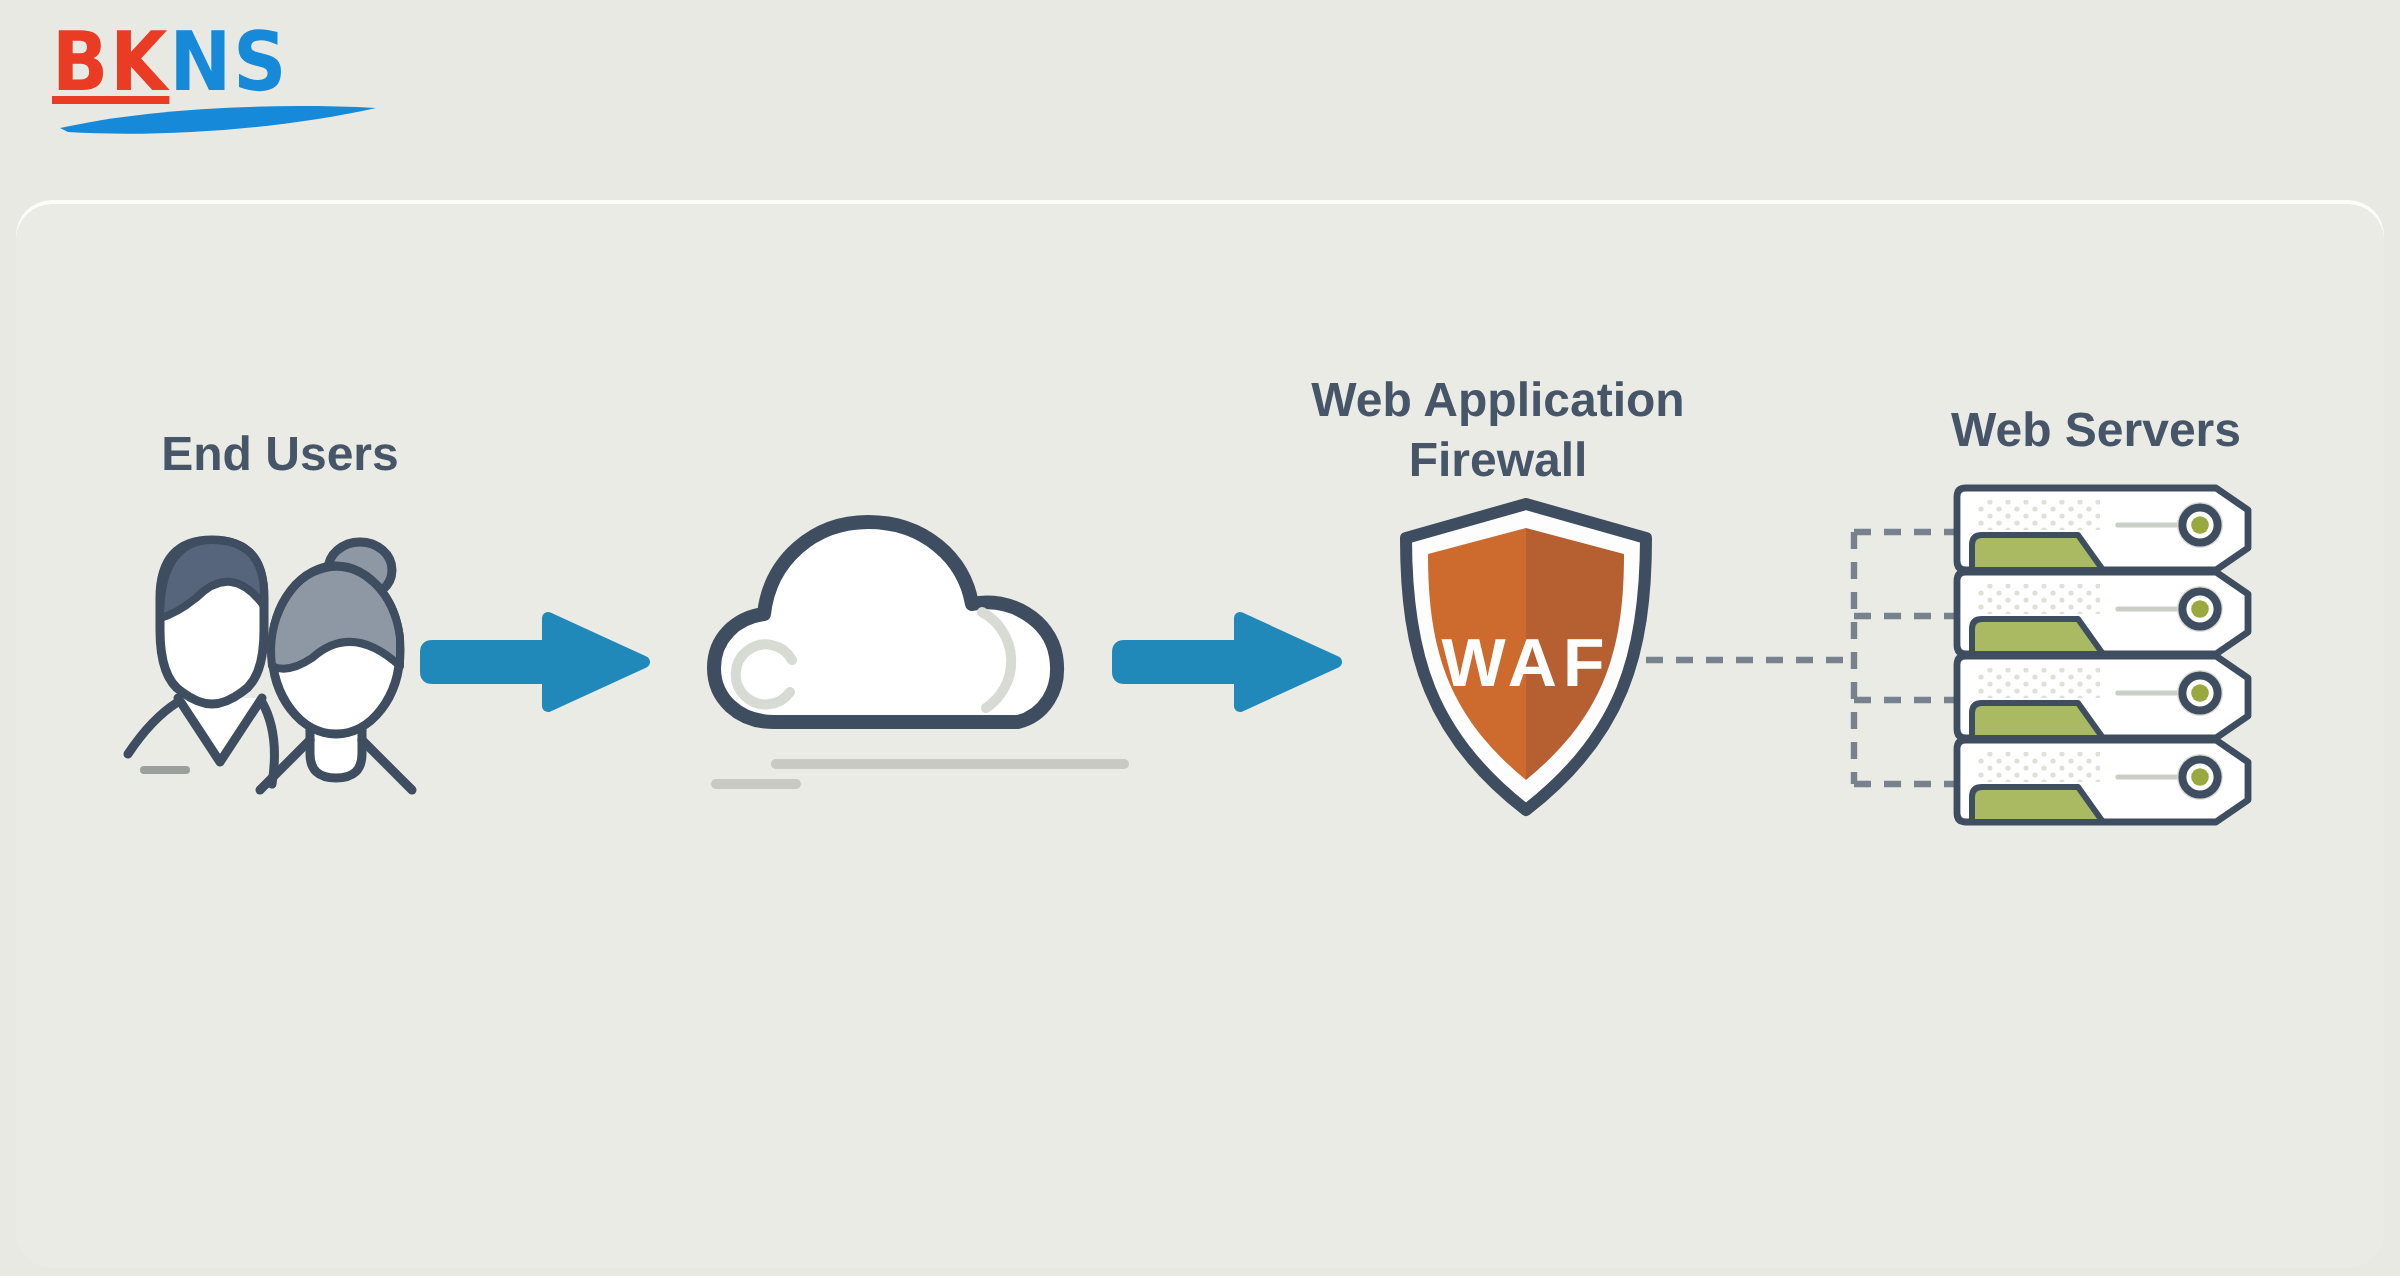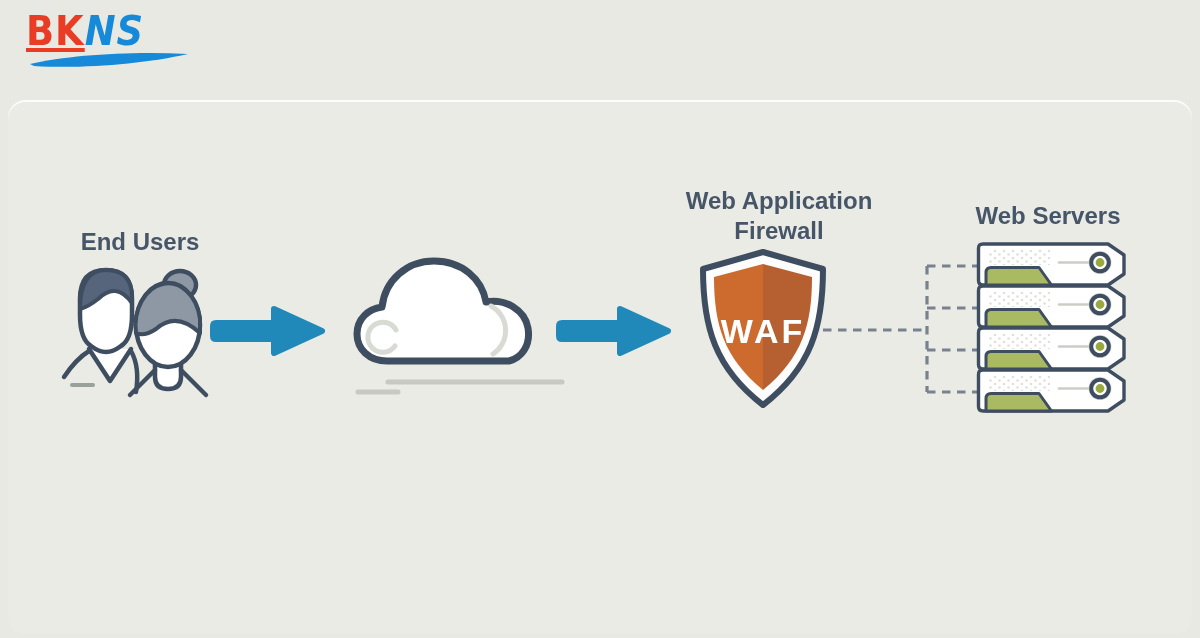--- a/index.html
+++ b/index.html
@@ -15,30 +15,30 @@
     box-shadow:inset 0 2px 0 rgba(255,255,255,.85);
   }
   .abs{position:absolute;}
   
   .logo{position:absolute;left:26px;top:8px;width:180px;height:60px;}
   .logo-text{
     font-family:"DejaVu Sans",sans-serif;font-weight:bold;
     font-size:41px;letter-spacing:1px;line-height:46px;font-stretch:condensed;
   }
   .logo-red{color:var(--logo-red,#ea3b24);text-decoration:underline;}
-  .logo-blue{color:var(--logo-blue,#1689d9);font-style:italic;}
+  .logo-blue{color:var(--logo-blue,#1689d9);}
   .logo-swoosh{position:absolute;left:2px;top:43px;}
   
   .diag-label{
     position:absolute;text-align:center;
     color:var(--label-text,#475569);
     font-size:24px;font-weight:bold;line-height:30px;
   }
-  .lbl-end-users{left:40px;top:227px;width:200px;}
-  .lbl-waf{left:654px;top:186px;width:250px;}
+  .lbl-end-users{left:40px;top:213px;width:200px;}
+  .lbl-waf{left:624px;top:186px;width:250px;}
   .lbl-servers{left:948px;top:201px;width:200px;}
   
   .waf-badge-text{
     font-family:"Liberation Sans",sans-serif;font-weight:bold;
     font-size:34px;letter-spacing:3px;fill:#ffffff;
   }
   .slate{stroke:var(--outline-slate,#3e4d60);}
 </style>
 </head>
 <body>

